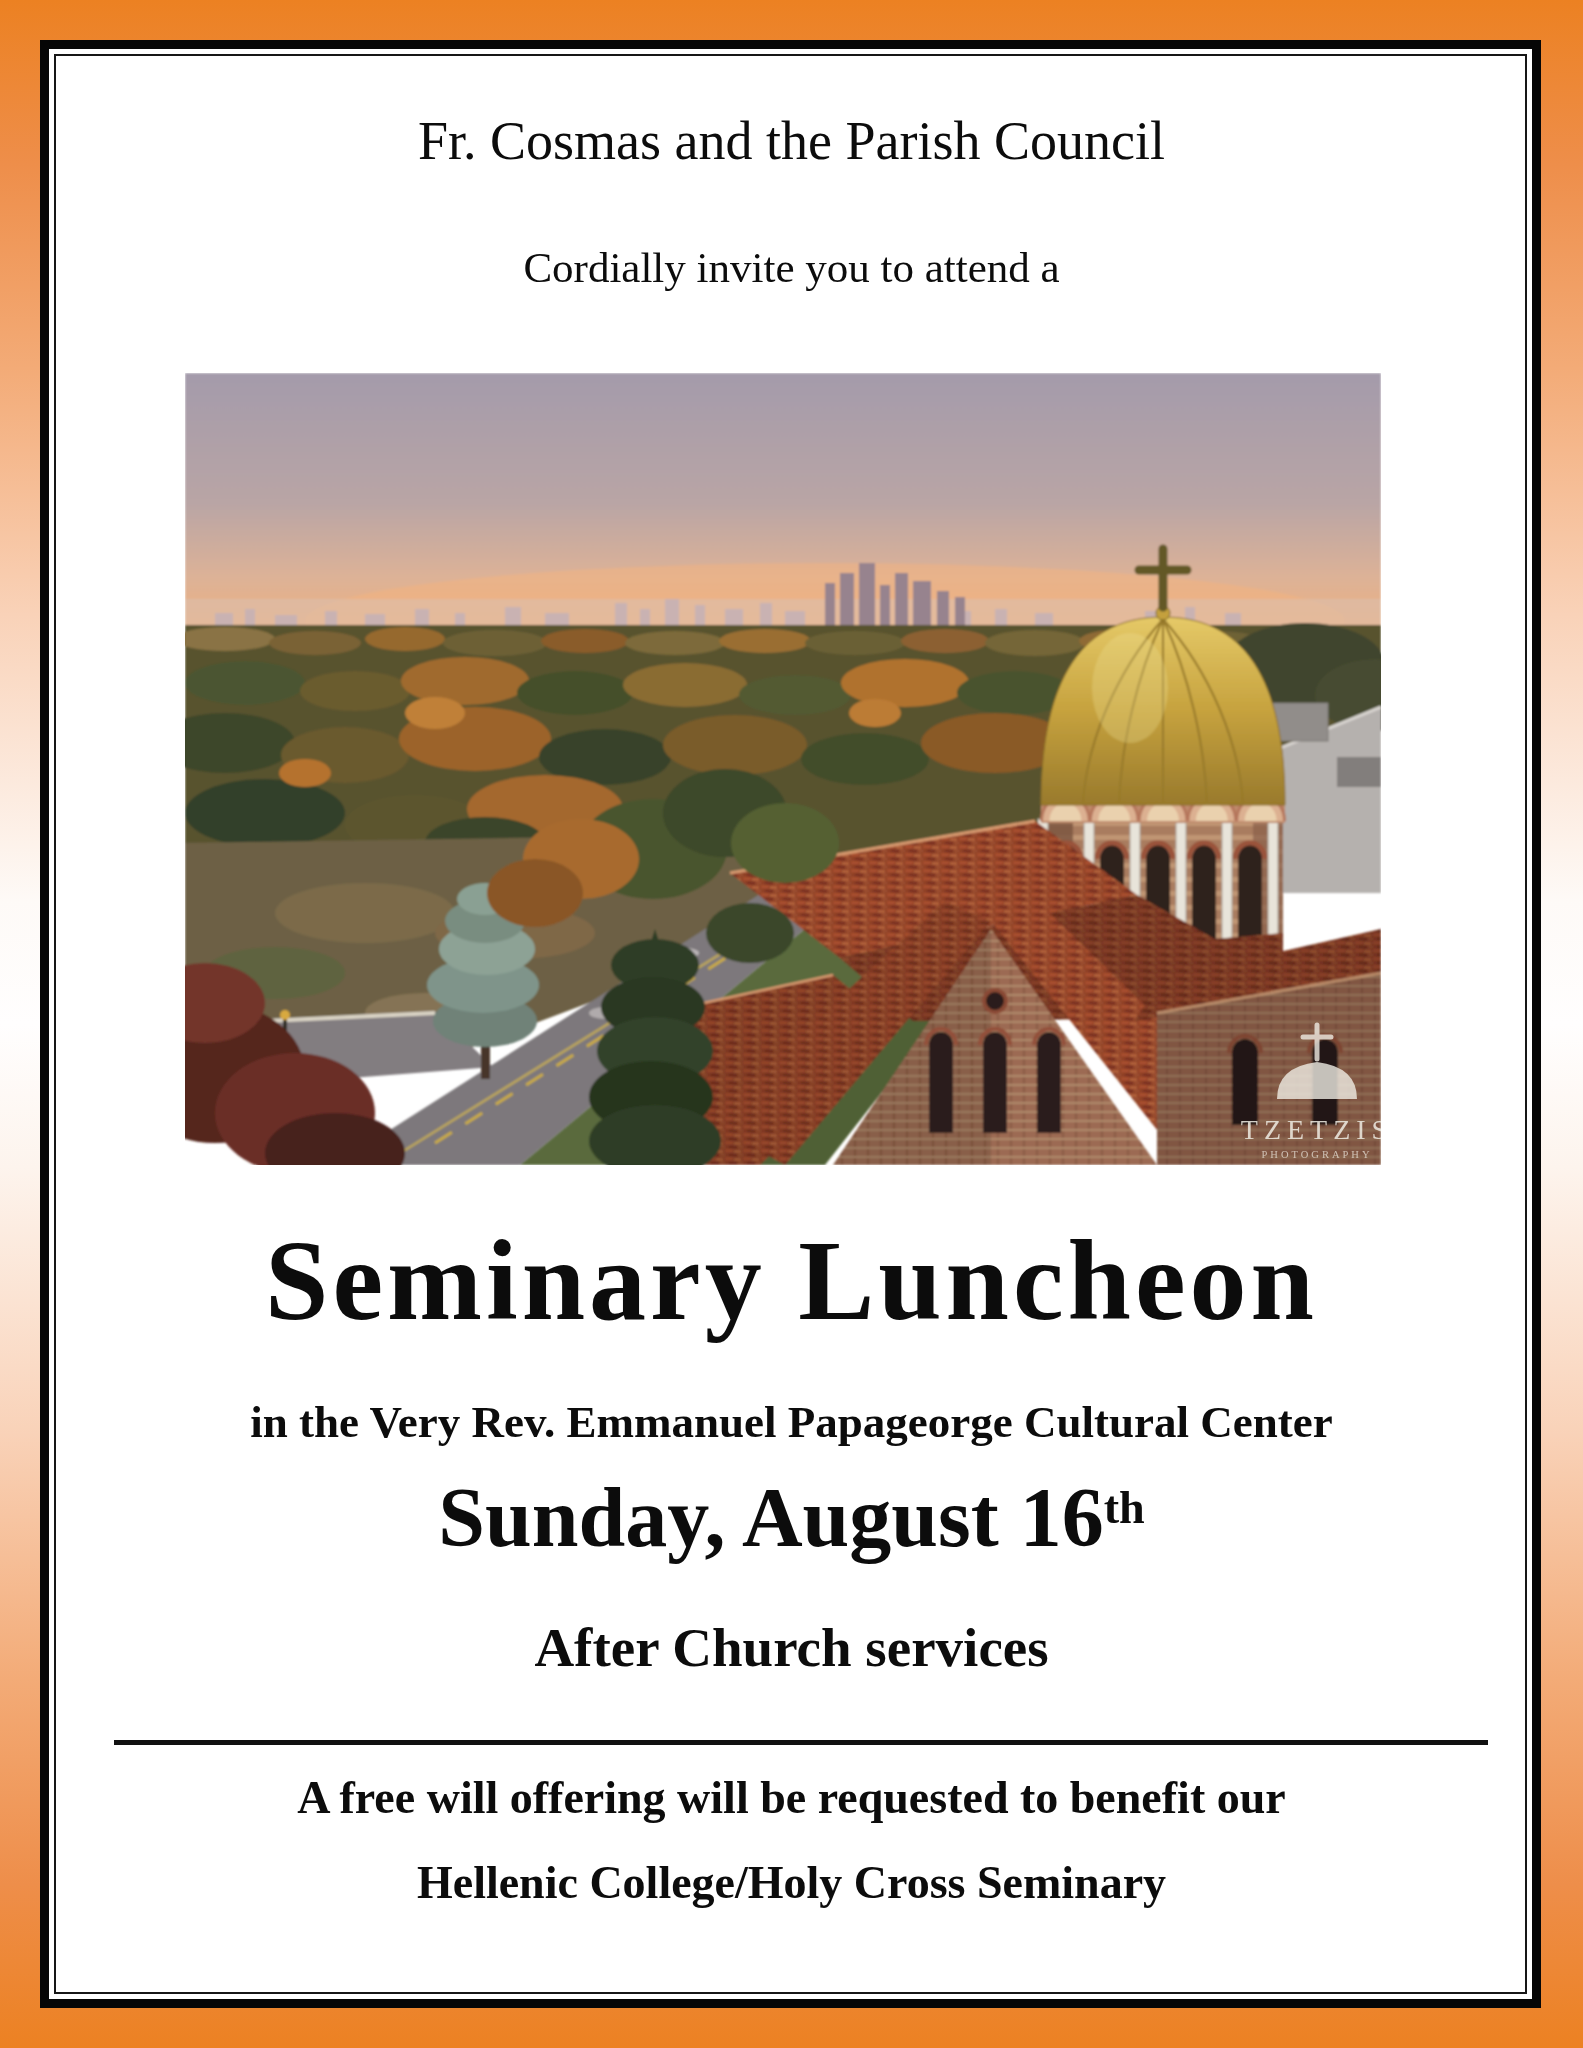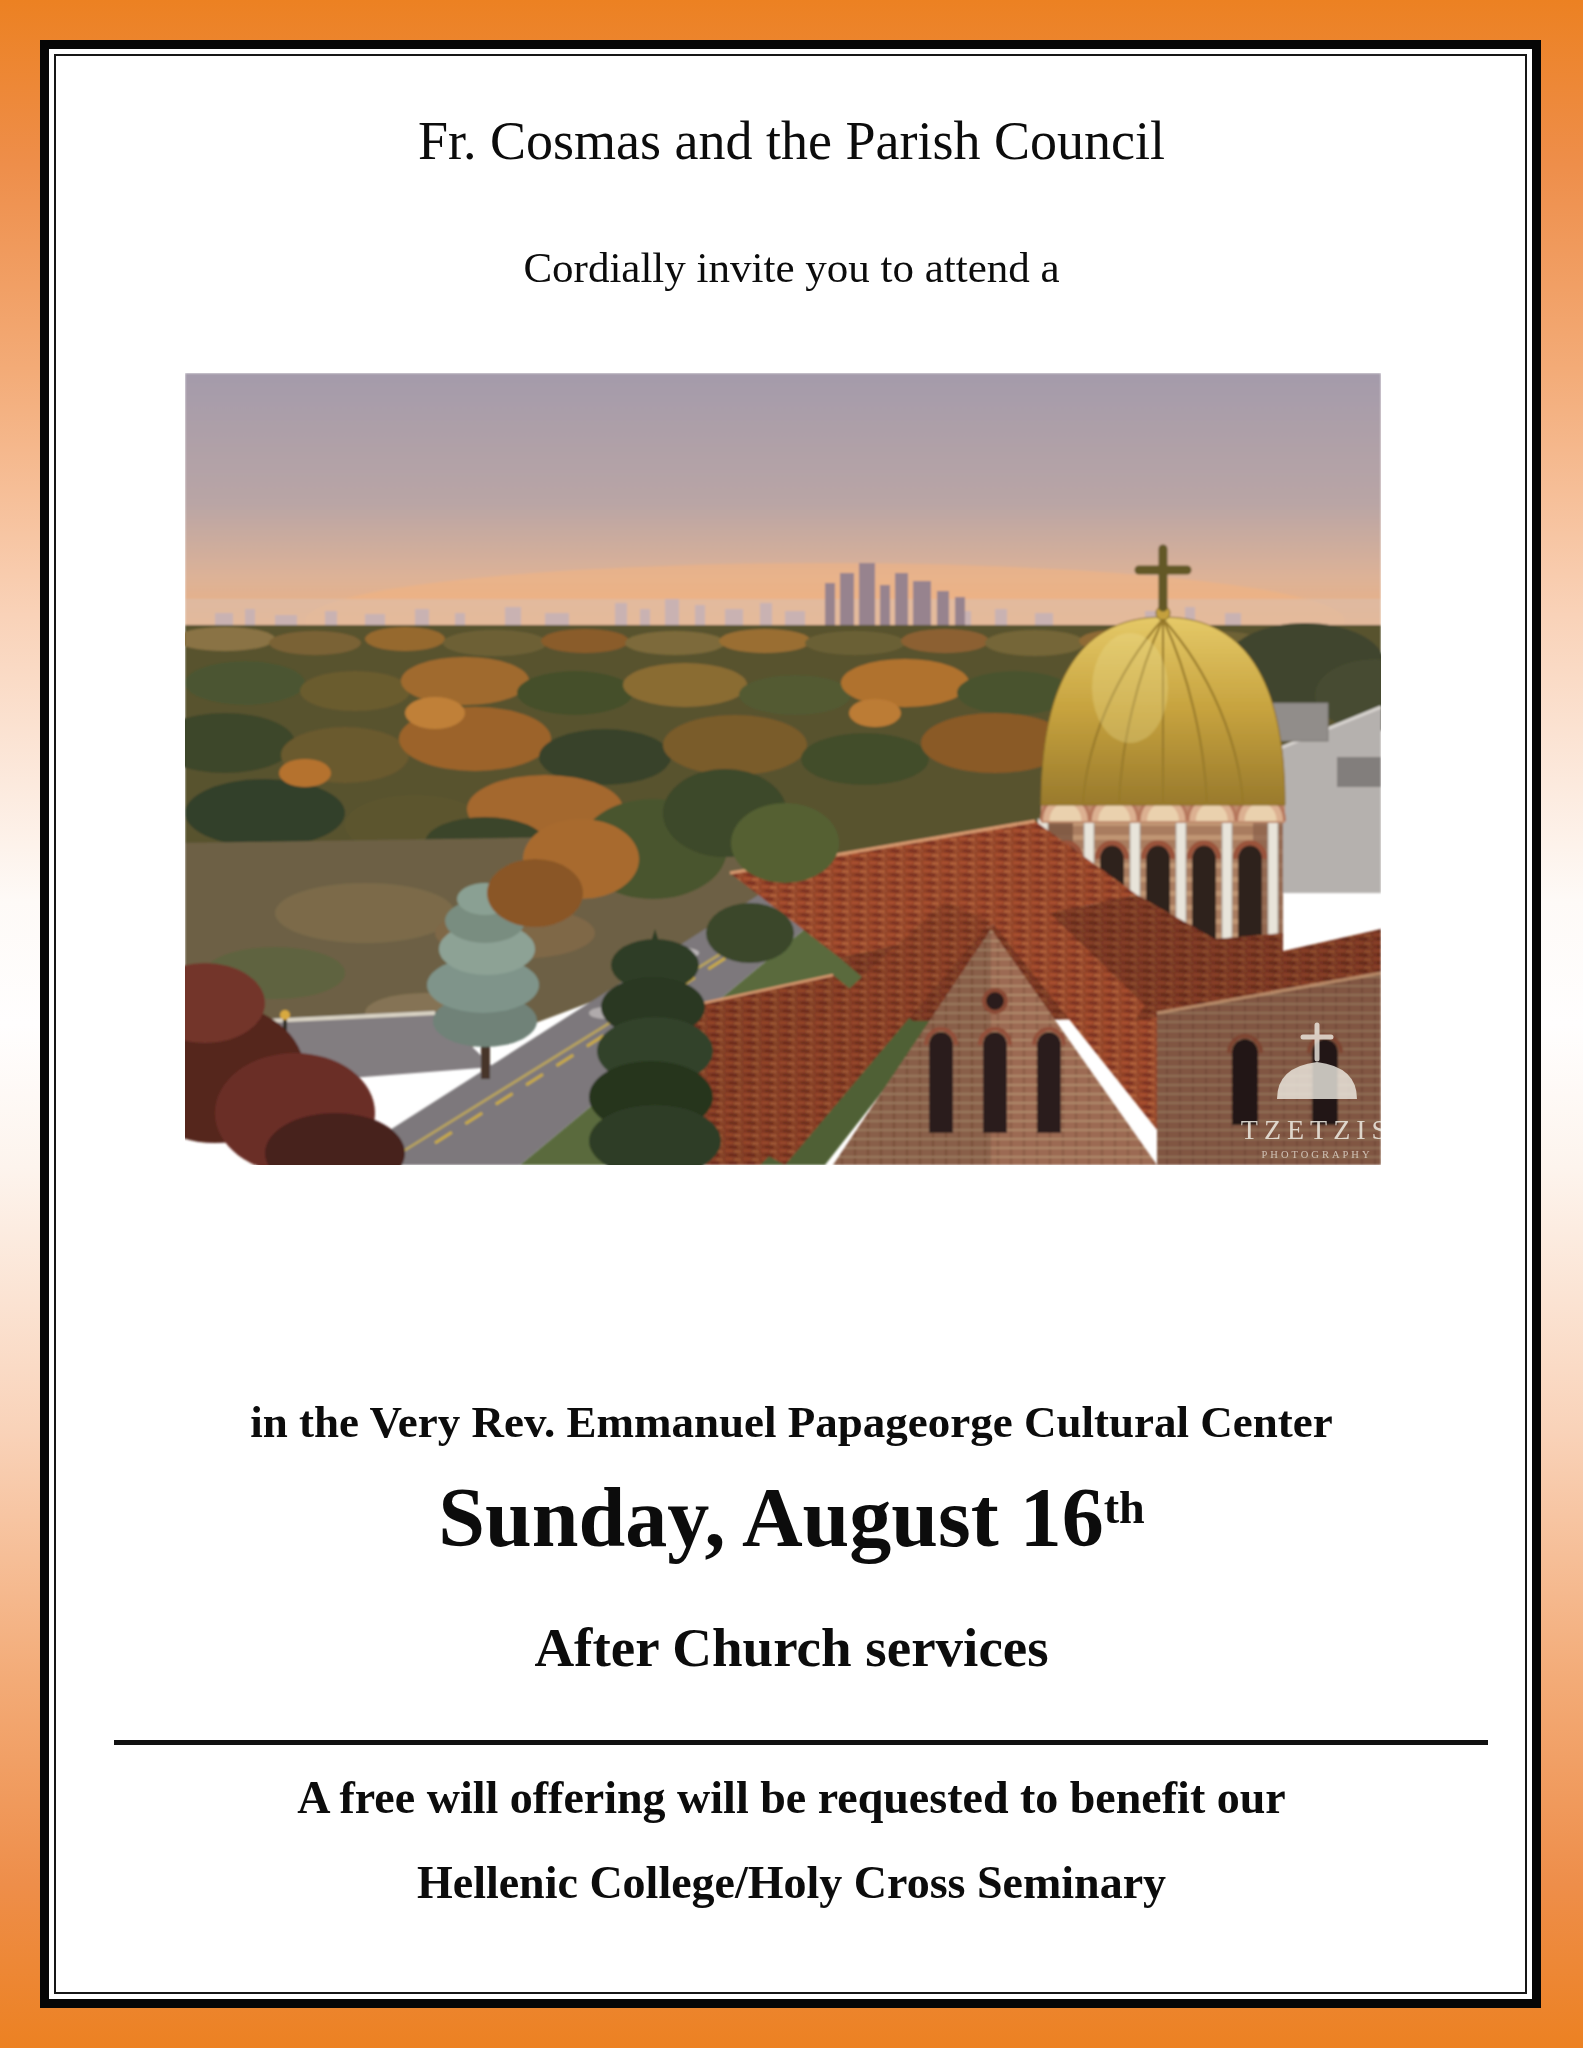--- a/index.html
+++ b/index.html
@@ -391,20 +391,21 @@
         <g stroke="#efece3" stroke-width="5" stroke-linecap="round" opacity=".8">
           <line x1="1132" y1="652" x2="1132" y2="686"></line>
           <line x1="1118" y1="664" x2="1146" y2="664"></line>
         </g>
       </g>
       <text x="1132" y="766" text-anchor="middle" font-size="28" letter-spacing="6" font-family="Liberation Serif, DejaVu Serif, serif" fill="#efece3" opacity=".85">TZETZIS</text>
       <text x="1132" y="785" text-anchor="middle" font-size="10.5" letter-spacing="3" font-family="Liberation Serif, DejaVu Serif, serif" fill="#efece3" opacity=".7">PHOTOGRAPHY</text>
     </g>
   </svg>
 
+  <div class="txt event-title">Seminary Luncheon</div>
   <div class="txt event-location">in the Very Rev. Emmanuel Papageorge Cultural Center</div>
   <div class="txt event-date"><span>Sunday, August 16</span><span class="ordinal">th</span></div>
   <div class="txt event-time">After Church services</div>
 
   <div class="divider"></div>
 
   <div class="txt offering-line2">Hellenic College/Holy Cross Seminary</div>
   <div class="txt offering-line1">A free will offering will be requested to benefit our</div>
 
 </div>

